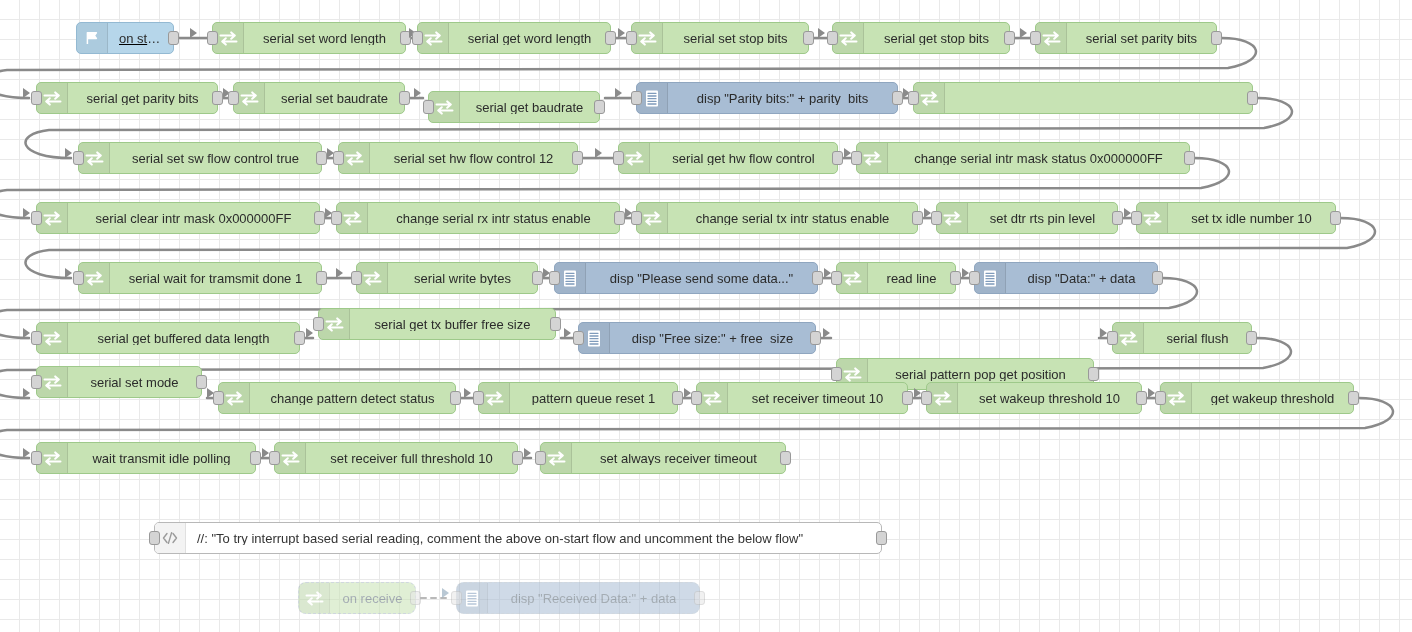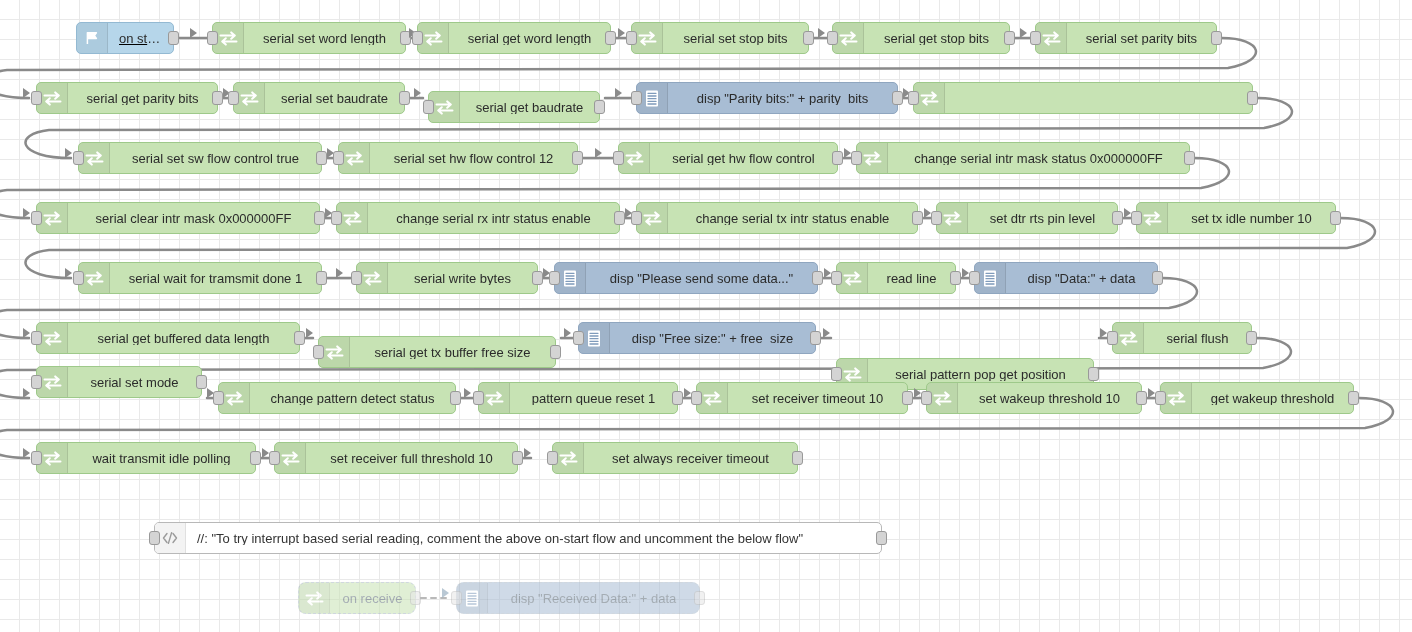--- a/index.html
+++ b/index.html
@@ -445,21 +445,21 @@
           <svg width="19" height="15" viewBox="0 0 19 15" aria-hidden="true">
             <path d="M1.5 4.6 H15.5 M12.2 1.4 L15.8 4.6 L12.2 7.8" fill="none" stroke="#ffffff" stroke-width="2" stroke-linecap="round" stroke-linejoin="round"></path>
             <path d="M17.5 10.4 H3.5 M6.8 7.2 L3.2 10.4 L6.8 13.6" fill="none" stroke="#ffffff" stroke-width="2" stroke-linecap="round" stroke-linejoin="round"></path>
           </svg>
         </span>
         <span class="lbl">serial get buffered data length</span>
         <span class="port in"></span>
         <span class="port out"></span>
       </div>
       <div class="arrowhead" style="left: 306px; top: 333px;"></div>
-      <div class="node green" style="left: 318px; top: 336px; width: 238px;">
+      <div class="node green" style="left: 318px; top: 308px; width: 238px;">
         <span class="ic">
           <svg width="19" height="15" viewBox="0 0 19 15" aria-hidden="true">
             <path d="M1.5 4.6 H15.5 M12.2 1.4 L15.8 4.6 L12.2 7.8" fill="none" stroke="#ffffff" stroke-width="2" stroke-linecap="round" stroke-linejoin="round"></path>
             <path d="M17.5 10.4 H3.5 M6.8 7.2 L3.2 10.4 L6.8 13.6" fill="none" stroke="#ffffff" stroke-width="2" stroke-linecap="round" stroke-linejoin="round"></path>
           </svg>
         </span>
         <span class="lbl">serial get tx buffer free size</span>
         <span class="port in"></span>
         <span class="port out"></span>
       </div>
@@ -595,21 +595,21 @@
           <svg width="19" height="15" viewBox="0 0 19 15" aria-hidden="true">
             <path d="M1.5 4.6 H15.5 M12.2 1.4 L15.8 4.6 L12.2 7.8" fill="none" stroke="#ffffff" stroke-width="2" stroke-linecap="round" stroke-linejoin="round"></path>
             <path d="M17.5 10.4 H3.5 M6.8 7.2 L3.2 10.4 L6.8 13.6" fill="none" stroke="#ffffff" stroke-width="2" stroke-linecap="round" stroke-linejoin="round"></path>
           </svg>
         </span>
         <span class="lbl">set receiver full threshold 10</span>
         <span class="port in"></span>
         <span class="port out"></span>
       </div>
       <div class="arrowhead" style="left: 524px; top: 453px;"></div>
-      <div class="node green" style="left: 552px; top: 442px; width: 246px;">
+      <div class="node green" style="left: 540px; top: 442px; width: 246px;">
         <span class="ic">
           <svg width="19" height="15" viewBox="0 0 19 15" aria-hidden="true">
             <path d="M1.5 4.6 H15.5 M12.2 1.4 L15.8 4.6 L12.2 7.8" fill="none" stroke="#ffffff" stroke-width="2" stroke-linecap="round" stroke-linejoin="round"></path>
             <path d="M17.5 10.4 H3.5 M6.8 7.2 L3.2 10.4 L6.8 13.6" fill="none" stroke="#ffffff" stroke-width="2" stroke-linecap="round" stroke-linejoin="round"></path>
           </svg>
         </span>
         <span class="lbl">set always receiver timeout</span>
         <span class="port in"></span>
         <span class="port out"></span>
       </div>

